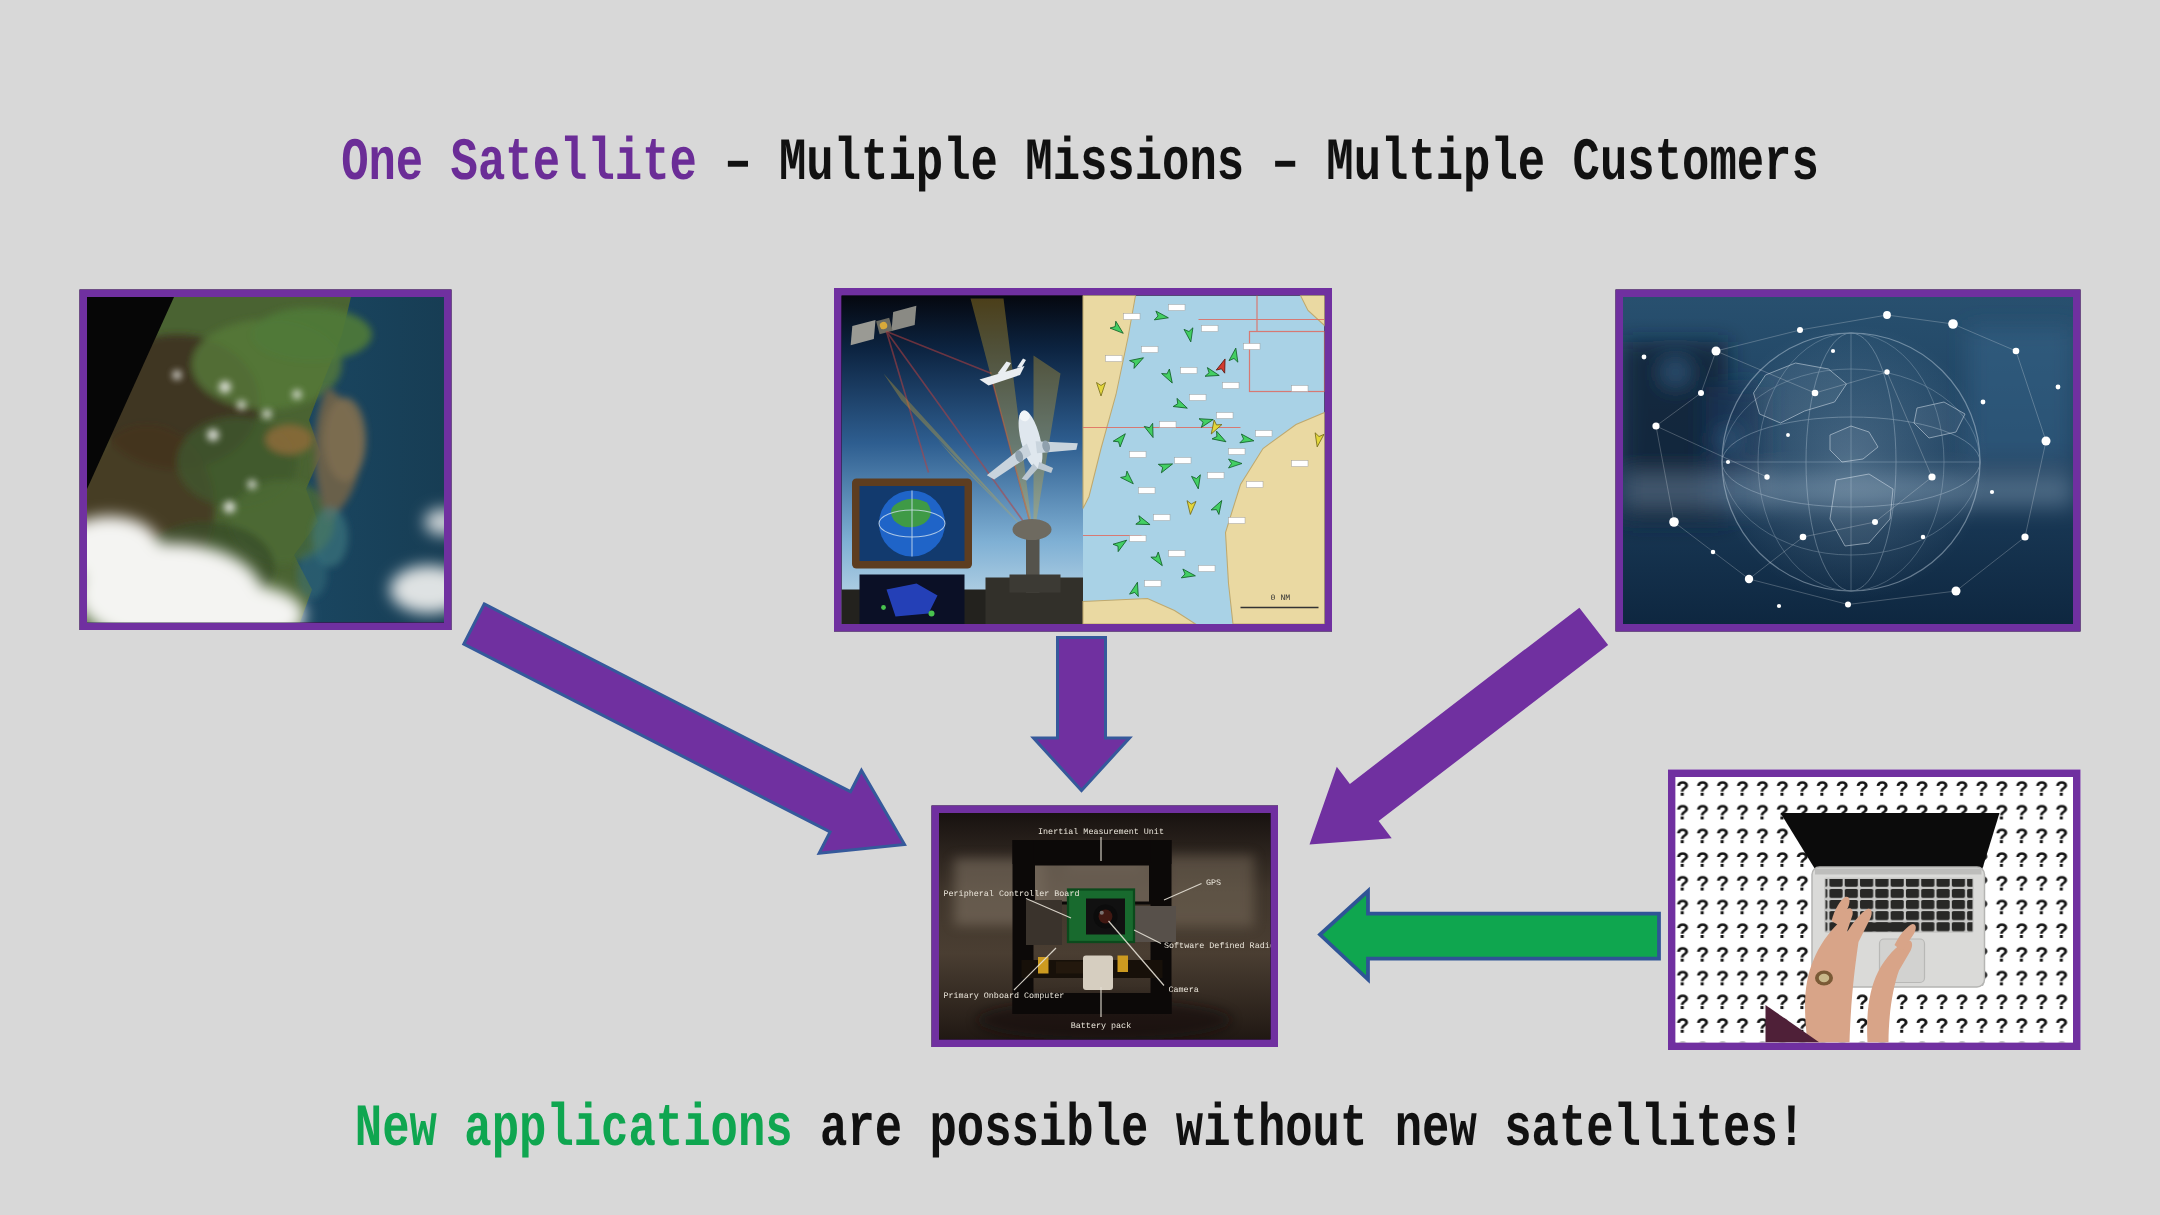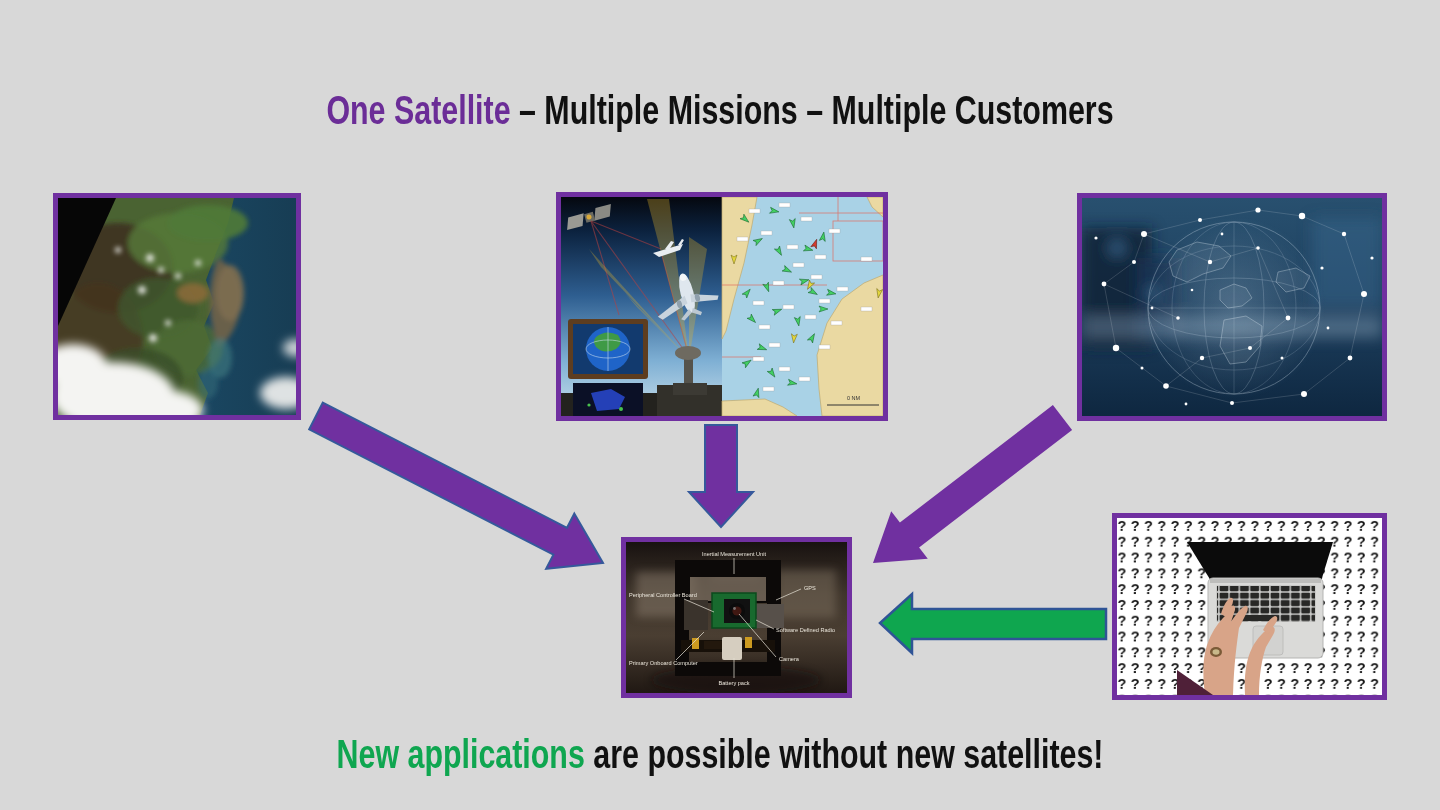--- a/index.html
+++ b/index.html
@@ -1,17 +1,17 @@
 <!DOCTYPE html>
 <html><head>
 <meta charset="utf-8">
 <style>
   html,body{margin:0;padding:0;background:#b0b0b0;}
   #slide{position:relative;width:1440px;height:810px;background:#D8D8D8;overflow:hidden;
-         font-family:Liberation Sans, sans-serif;}
+         font-family:Liberation Mono, monospace;}
   .banner{position:absolute;left:0;width:100%;text-align:center;white-space:nowrap;
           font-weight:bold;font-size:40px;line-height:42px;color:#111;
           transform:scaleX(0.76);transform-origin:50% 50%;letter-spacing:0px;}
   #title-banner{top:89px;}
   #footer-banner{top:733px;}
   .hl-purple{color:#6B2D97;}
   .hl-green{color:#0FA650;}
   .frame{position:absolute;border:5px solid #7030A0;background:#000;line-height:0;}
   .frame svg{display:block;}
   #frame-earth{left:53px;top:193px;width:238px;height:217px;}

